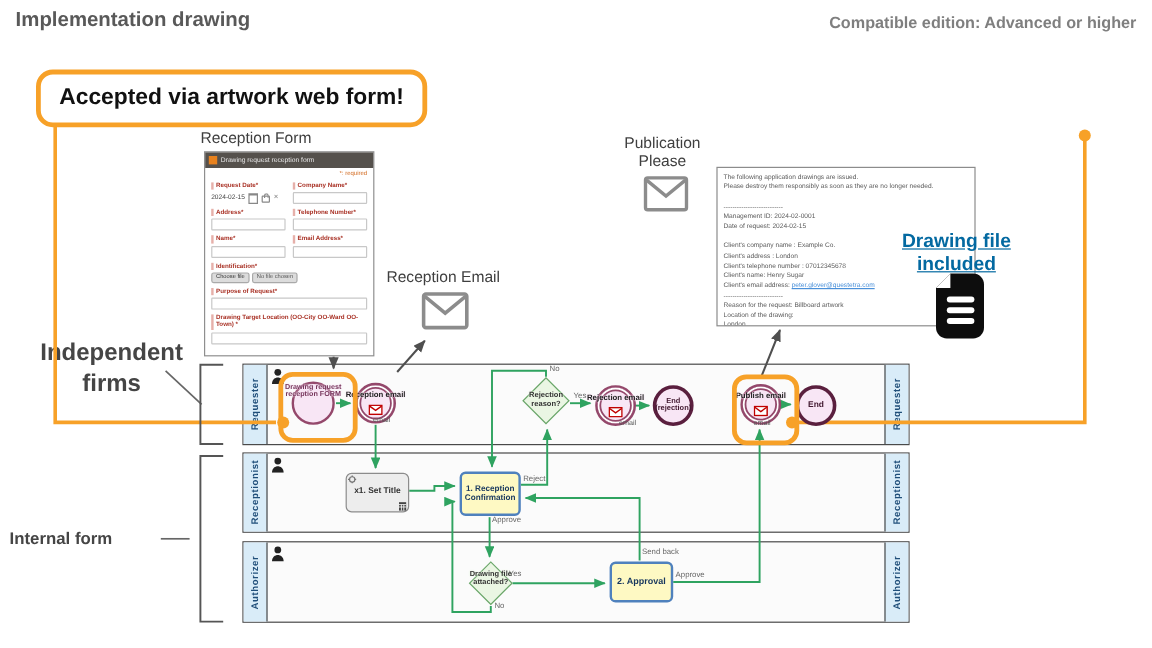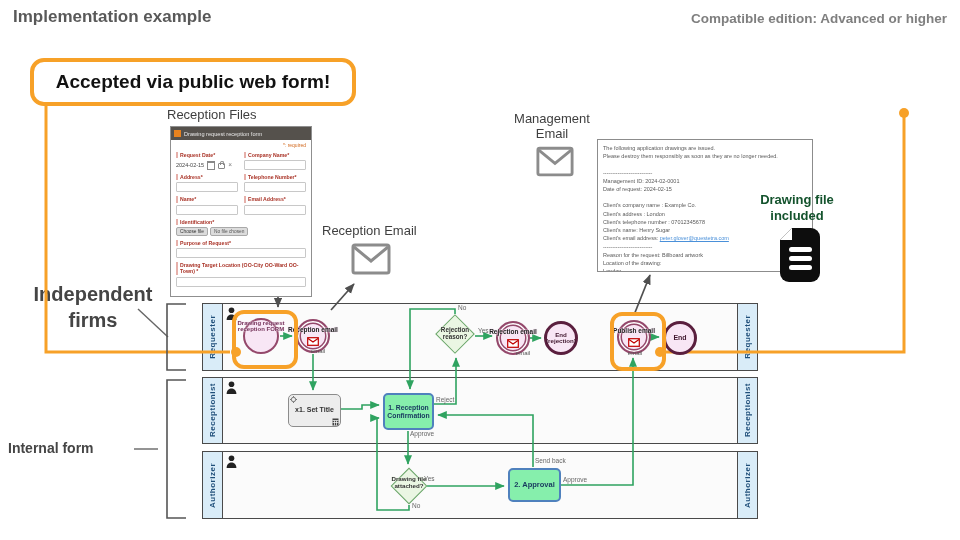--- a/index.html
+++ b/index.html
@@ -53,21 +53,21 @@
   #mail-subject{left:597px;top:125px;width:216px;height:14px;border:1px solid #8C8C8C;background:#fff;
                 font-size:7.6px;color:#3A3A3A;line-height:15px;padding:0 3px;white-space:nowrap;
                 overflow:hidden;box-sizing:border-box;}
   #mail-body{left:597px;top:139px;width:216px;height:133px;border:1px solid #8C8C8C;background:#fff;
              padding:4px 5px;font-size:5.5px;color:#5A5A5A;line-height:1.5;box-sizing:border-box;overflow:hidden;}
   .mail-line{min-height:8px;white-space:nowrap;}
   .mail-link{color:#4A90D9;text-decoration:underline;}
 
   
   #drawing-file-label{left:737px;top:192px;width:120px;text-align:center;font-weight:bold;
-                      font-size:13px;color:#14532d;line-height:1.2;z-index:5;}
+                      font-size:16px;color:#0369a1;line-height:1.2;z-index:5;text-decoration:underline;}
   #doc-icon{left:779px;top:227px;z-index:5;}
 
   
   #independent-label{left:32px;top:281px;width:122px;text-align:center;font-size:20px;
                      font-weight:bold;color:#454545;line-height:1.3;}
   #internal-label{left:8px;top:440px;font-size:14px;font-weight:bold;color:#454545;}
 
   
   .lane{position:absolute;left:202px;width:556px;border:1.5px solid #4A4A4A;background:#FBFBFB;
         box-sizing:border-box;z-index:1;}
@@ -105,21 +105,21 @@
   #gw-1{left:441px;top:320px;width:28px;height:28px;}
   #gw-1-label{left:431px;top:327px;width:48px;font-size:6.3px;color:#333;
               text-shadow:0 0 2px #EAF6E3,0 0 2px #EAF6E3;}
   #gw-2{left:396px;top:473px;width:26px;height:26px;}
   #gw-2-label{left:385px;top:476px;width:48px;font-size:6.2px;color:#333;
               text-shadow:0 0 2px #EAF6E3,0 0 2px #EAF6E3;}
   .task{position:absolute;display:flex;align-items:center;justify-content:center;text-align:center;
         border-radius:5px;font-weight:bold;box-sizing:border-box;z-index:3;line-height:1.15;}
   #t-settitle{left:288px;top:394px;width:53px;height:33px;background:#EDEDED;
               border:1.5px solid #8C8C8C;font-size:7px;color:#333;}
-  .task.blue{background:#86efac;border:2px solid #4F81BD;color:#17375E;}
+  .task.blue{background:#fef9c3;border:2px solid #4F81BD;color:#17375E;}
   #t-task1{left:383px;top:393px;width:51px;height:37px;font-size:6.8px;}
   #t-task2{left:508px;top:468px;width:53px;height:34px;font-size:7.5px;}
   .corner-icon{position:absolute;z-index:4;}
 
   .edge-label{position:absolute;font-size:6.5px;color:#666;z-index:4;white-space:nowrap;}
   #lbl-no1{left:458px;top:304px;} #lbl-yes1{left:478px;top:327px;}
   #lbl-reject{left:436px;top:396px;} #lbl-approve1{left:410px;top:430px;}
   #lbl-yes2{left:424px;top:475px;} #lbl-no2{left:412px;top:502px;}
   #lbl-sendback{left:535px;top:457px;} #lbl-approve2{left:563px;top:476px;}
   .email-cap{position:absolute;font-size:6px;color:#555;width:36px;text-align:center;z-index:4;}
@@ -129,25 +129,25 @@
   #wires{position:absolute;left:0;top:0;width:960px;height:540px;z-index:2;pointer-events:none;}
   .hl{position:absolute;border:4px solid #F7A128;border-radius:12px;background:transparent;z-index:5;}
   #hl-1{left:232px;top:310px;width:58px;height:51px;}
   #hl-2{left:610px;top:312px;width:48px;height:51px;}
 </style>
 </head>
 <body>
 
 <div id="canvas">
 
-  <div class="abs" id="title">Implementation example</div>
+  <div class="abs" id="title">Implementation drawing</div>
   <div class="abs" id="edition">Compatible edition: Advanced or higher</div>
 
   <div class="abs callout" id="callout-left">
-    <span>Accepted via public web form!</span>
+    <span>Accepted via artwork web form!</span>
   </div>
 
   <svg id="wires">
     <defs>
       <marker id="ag" markerWidth="7" markerHeight="7" refX="5.5" refY="2.5" orient="auto">
         <path d="M0,0 L6,2.5 L0,5 Z" fill="#2FA360"></path>
       </marker>
       <marker id="ab" markerWidth="7" markerHeight="7" refX="5.5" refY="2.5" orient="auto">
         <path d="M0,0 L6,2.5 L0,5 Z" fill="#4F4F4F"></path>
       </marker>
@@ -191,21 +191,21 @@
       <path d="M651,337 H659"></path>
     </g>
 
     <g stroke="#4F4F4F" stroke-width="1.7" fill="none" marker-end="url(#ab)">
       <path d="M278,297 V307"></path>
       <path d="M331,310 L354,284"></path>
       <path d="M634,315 L650,275"></path>
     </g>
   </svg>
 
-  <div class="abs" id="form-label">Reception Files</div>
+  <div class="abs" id="form-label">Reception Form</div>
   <div class="abs" id="form-box">
     <div class="form-header">
       <span class="sq"></span>
       <span>Drawing request reception form</span>
     </div>
     <div class="req-note">*: required</div>
     <div class="form-grid">
       <div>
         <div class="f-label">Request Date*</div>
         <div class="date-row">
@@ -251,21 +251,21 @@
         <div class="f-input"></div>
       </div>
     </div>
   </div>
 
   <div class="abs" id="reception-email-label">Reception Email</div>
   <svg class="abs" id="envelope-1" width="40" height="32" viewBox="0 0 40 32">
     <rect x="2" y="2" width="36" height="28" rx="2" fill="#fff" stroke="#8C8C8C" stroke-width="3"></rect>
     <path d="M3,4 L20,18 L37,4" fill="none" stroke="#8C8C8C" stroke-width="3"></path>
   </svg>
-  <div class="abs" id="publication-email-label">Management Email</div>
+  <div class="abs" id="publication-email-label">Publication Please</div>
   <svg class="abs" id="envelope-2" width="38" height="31" viewBox="0 0 40 32">
     <rect x="2" y="2" width="36" height="28" rx="2" fill="#fff" stroke="#8C8C8C" stroke-width="3"></rect>
     <path d="M3,4 L20,18 L37,4" fill="none" stroke="#8C8C8C" stroke-width="3"></path>
   </svg>
 
   <div class="abs" id="mail-body">
 
       <div class="mail-line">
         <span>The following application drawings are issued.</span><span class="mail-link"></span>
       </div>

